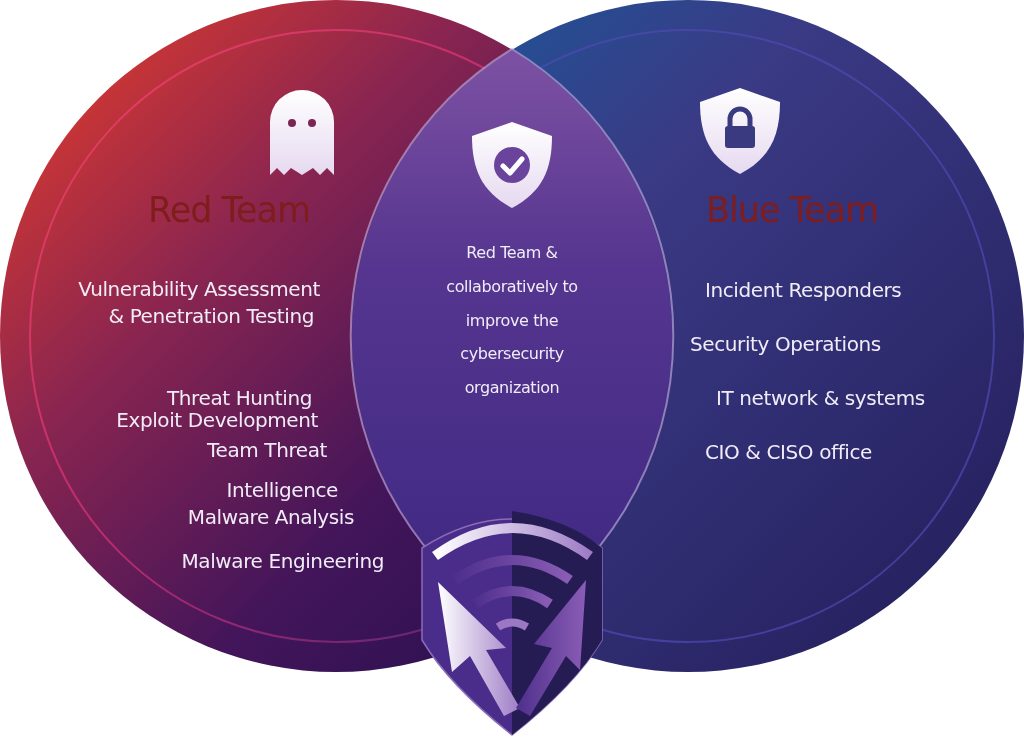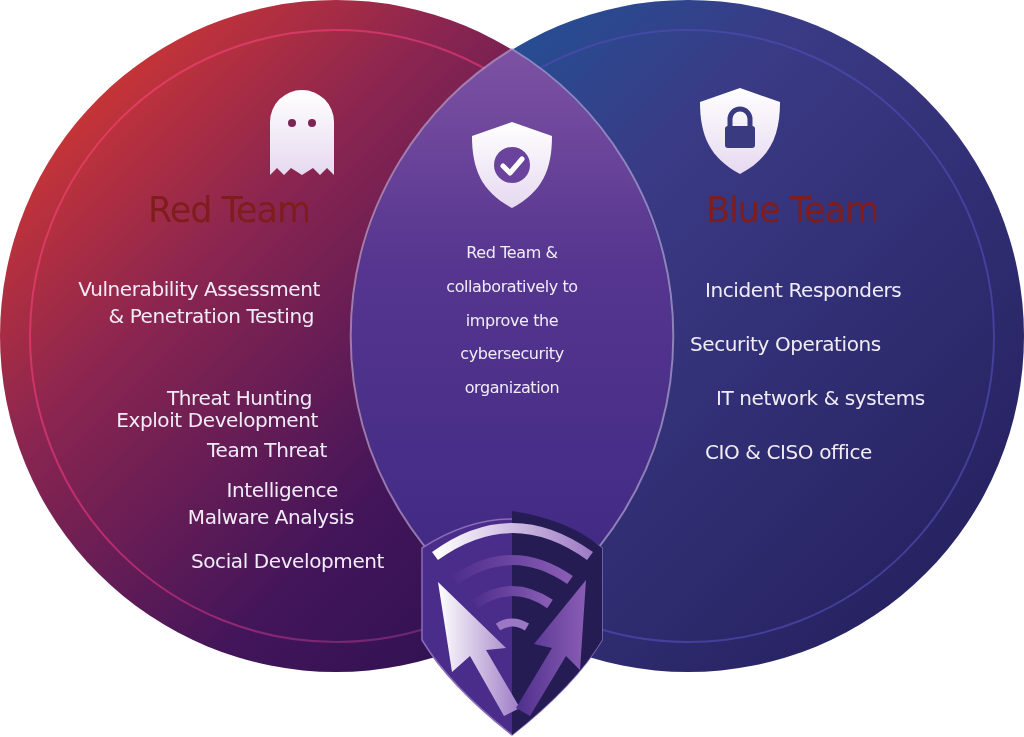--- a/index.html
+++ b/index.html
@@ -99,21 +99,21 @@
 </svg>
 
 <div class="title" style="left:148px; top:190px;">Red Team</div>
 <div class="label r" style="right:704px; top:278px;">Vulnerability Assessment</div>
 <div class="label r" style="right:710px; top:305px;">&amp; Penetration Testing</div>
 <div class="label r" style="right:712px; top:348px;margin-top:39px;">Threat Hunting</div>
 <div class="label r" style="right:706px; top:395px;margin-top:14px;">Exploit Development</div>
 <div class="label r" style="right:697px; top:439px;">Team Threat</div>
 <div class="label r" style="right:686px; top:479px;margin-left:36px;">Intelligence</div>
 <div class="label r" style="right:670px; top:506px;">Malware Analysis</div>
-<div class="label r" style="right:640px; top:550px;">Social Development</div>
+<div class="label r" style="right:640px; top:550px;">Malware Engineering</div>
 
 <div class="center-text">
   <div>Red Team &amp;</div>
   <div>collaboratively to</div>
   <div>improve the</div>
   <div>cybersecurity</div>
   <div>organization</div>
 </div>
 
 <div class="title" style="left:706px; top:190px;">Blue Team</div>

